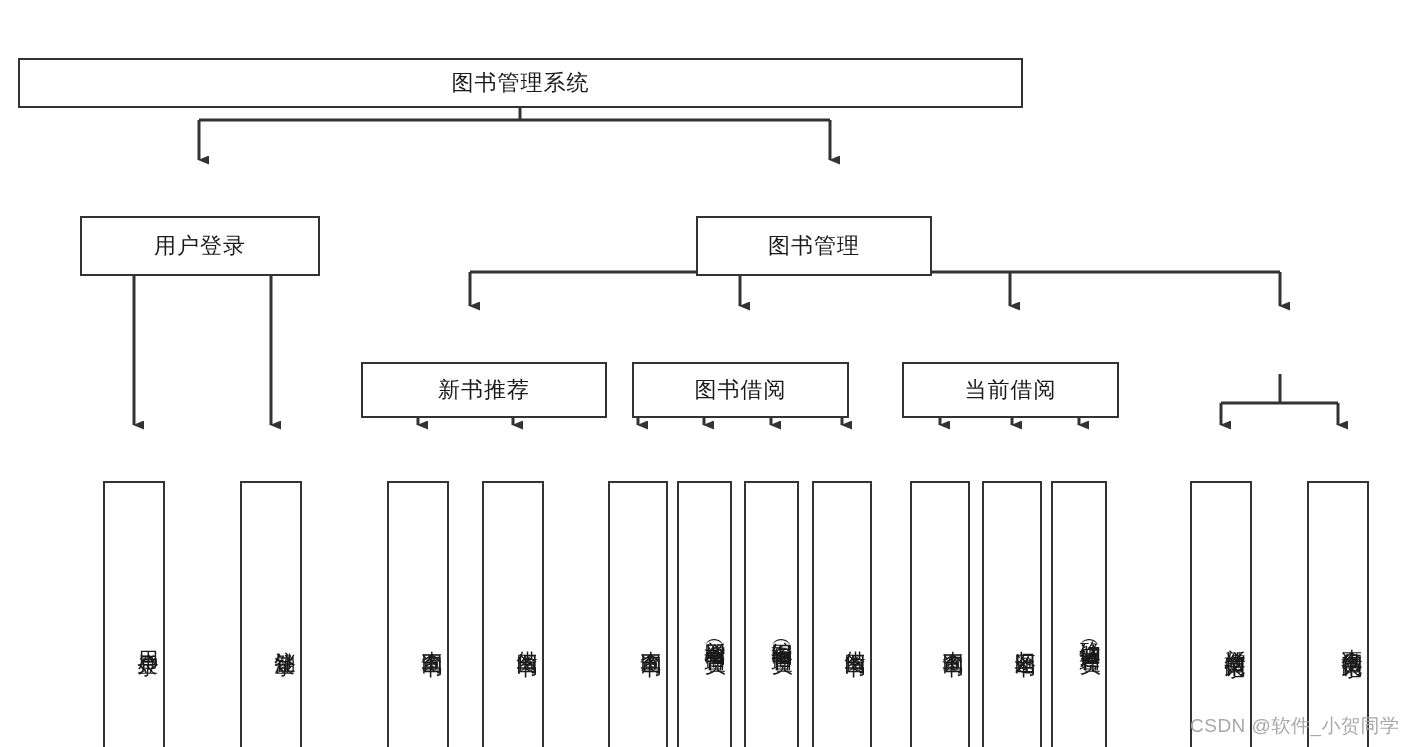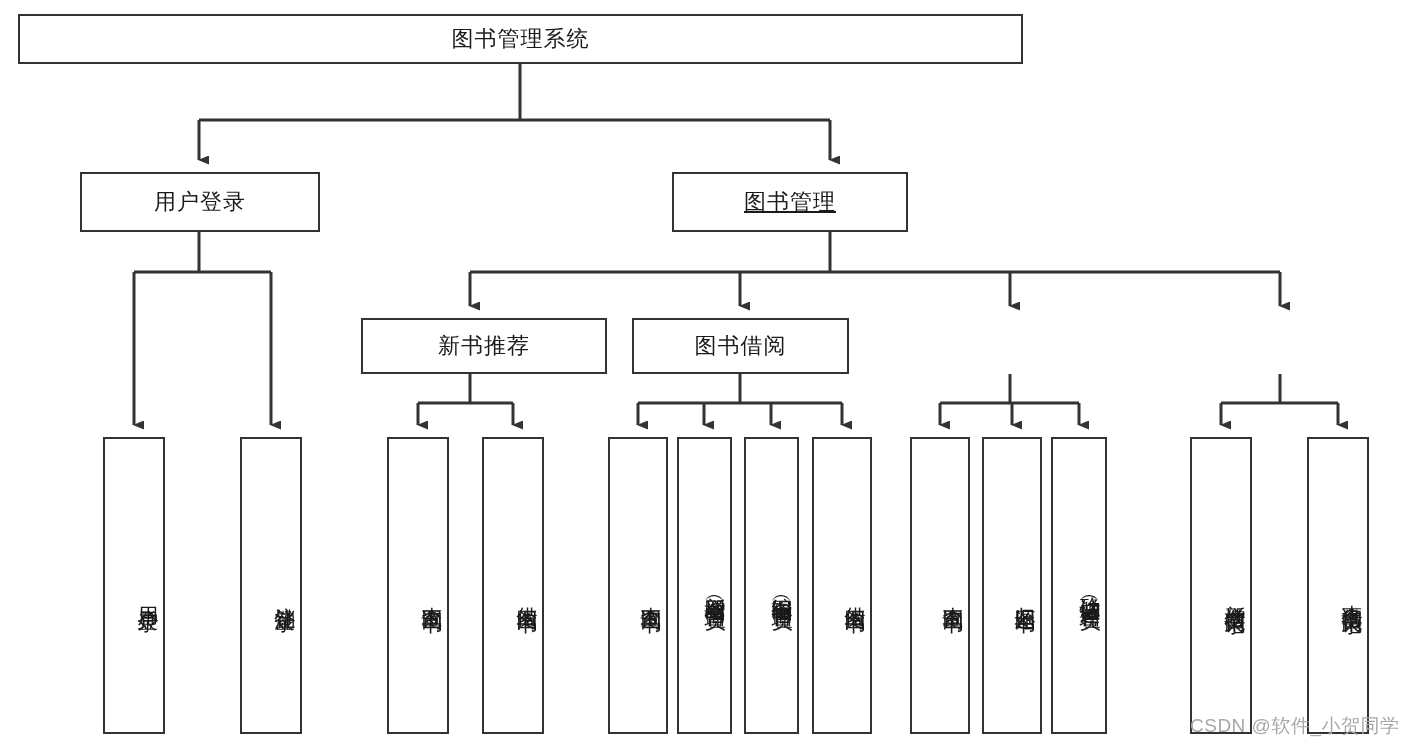--- a/index.html
+++ b/index.html
@@ -26,20 +26,21 @@
   }
   .node {
     position: absolute;
     box-sizing: border-box;
     border: 2px solid #333333;
     background: #ffffff;
     display: flex;
     align-items: center;
     justify-content: center;
     color: #1a1a1a;
+    margin-top: 44px;
   }
   .node-h {
     font-size: 22px;
     letter-spacing: 1px;
     line-height: 1.2;
   }
   .node-v {
     writing-mode: vertical-rl;
     text-orientation: upright;
     font-size: 21px;
@@ -132,30 +133,33 @@
     </g>
   </svg>
 
   <div class="node node-h" style="left:18px; top:14px; width:1005px; height:50px;">
     <span>图书管理系统</span>
   </div>
 
   <div class="node node-h" style="left:80px; top:172px; width:240px; height:60px;">
     <span>用户登录</span>
   </div>
-  <div class="node node-h" style="left:672px; top:172px; width:236px; height:60px;text-decoration:underline;">
+  <div class="node node-h" style="left:696px; top:172px; width:236px; height:60px;">
     <span>图书管理</span>
   </div>
 
   <div class="node node-h" style="left:361px; top:318px; width:246px; height:56px;">
     <span>新书推荐</span>
   </div>
   <div class="node node-h" style="left:632px; top:318px; width:217px; height:56px;">
     <span>图书借阅</span>
   </div>
+  <div class="node node-h" style="left:902px; top:318px; width:217px; height:56px;">
+    <span>当前借阅</span>
+  </div>
 
   <div class="node node-v" style="left:103px; top:437px; width:62px; height:297px;">
     <span>用户登录</span>
   </div>
   <div class="node node-v" style="left:240px; top:437px; width:62px; height:297px;">
     <span>注销登录</span>
   </div>
   <div class="node node-v" style="left:387px; top:437px; width:62px; height:297px;">
     <span>查询图书</span>
   </div>

